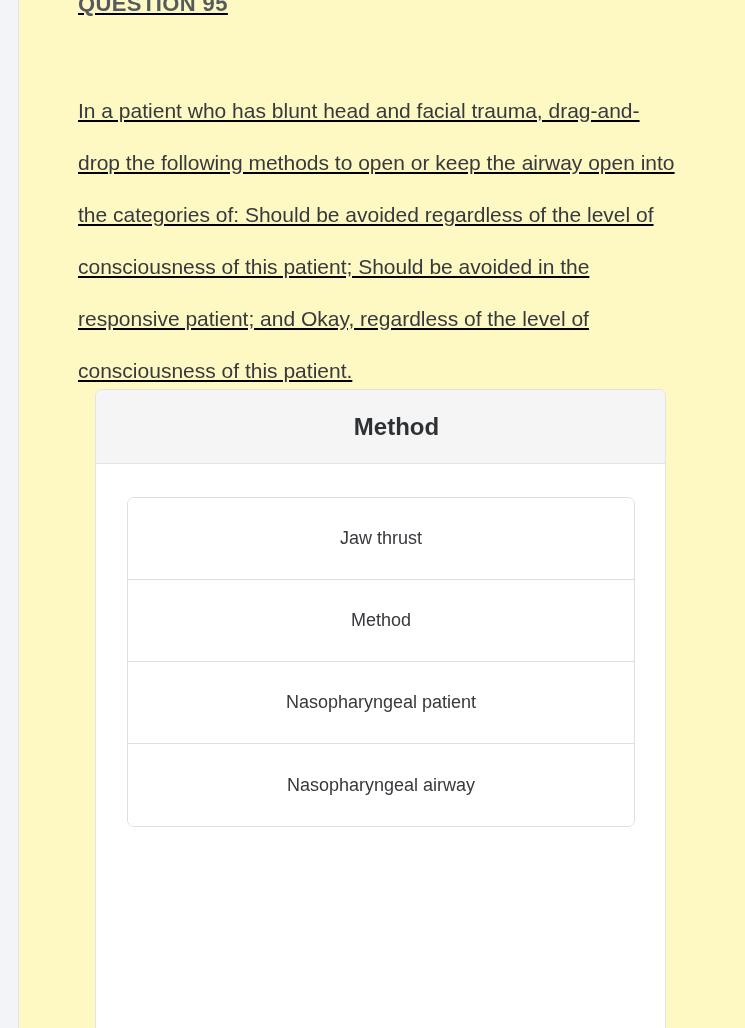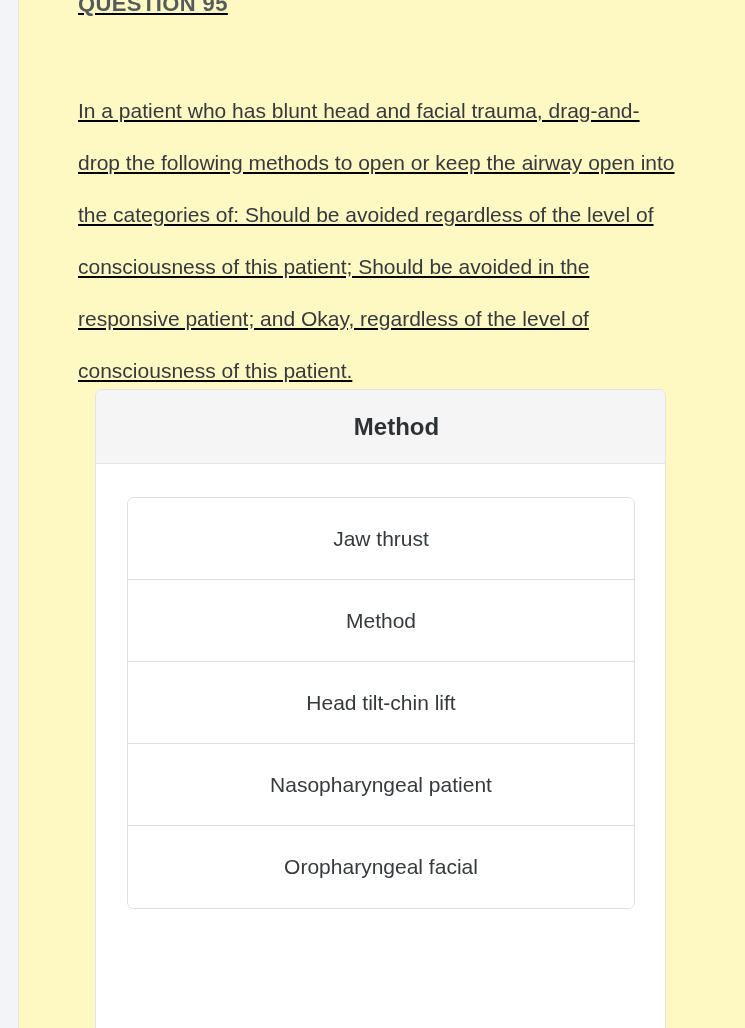--- a/index.html
+++ b/index.html
@@ -108,21 +108,21 @@
     border-radius: 7px;
     overflow: hidden;
     background: #ffffff;
   }
 
   .method-item {
     height: 82px;
     display: flex;
     align-items: center;
     justify-content: center;
-    font-size: 21px;
+    font-size: 18px;
     color: #36393d;
     border-bottom: 1px solid #dedfe1;
     background: #ffffff;
     box-sizing: border-box;
   }
   .method-item:last-child {
     border-bottom: none;
   }
 </style>
 </head>
@@ -145,24 +145,21 @@
     </div>
     <div class="method-card-body">
       <div class="method-list">
         <div class="method-item">
           <span>Jaw thrust</span>
         </div>
         <div class="method-item">
           <span>Method</span>
         </div>
         <div class="method-item">
-          <span>Head tilt-chin lift</span>
-        </div>
-        <div class="method-item">
           <span>Nasopharyngeal patient</span>
         </div>
         <div class="method-item">
-          <span>Oropharyngeal facial</span>
+          <span>Nasopharyngeal airway</span>
         </div>
       </div>
     </div>
   </div>
 </div>
 
 </body></html>

